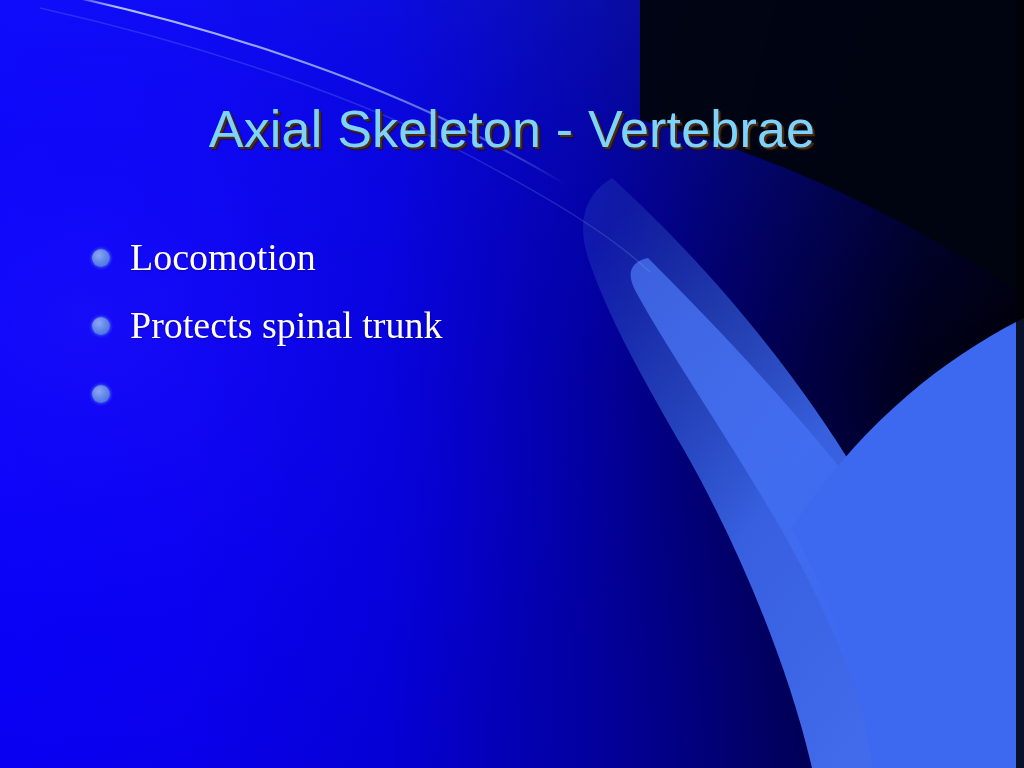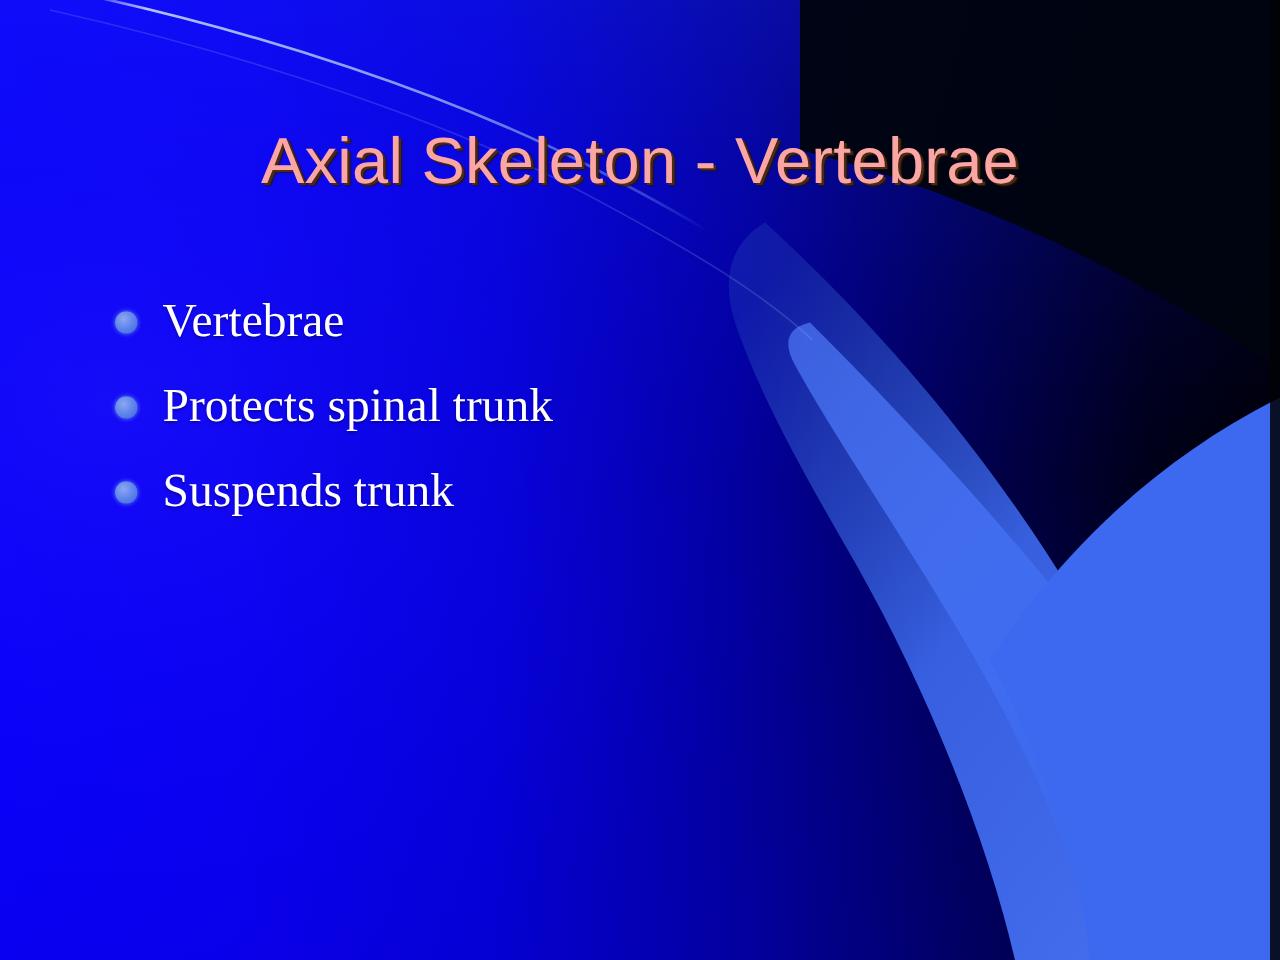--- a/index.html
+++ b/index.html
@@ -40,21 +40,21 @@
   .slide-title {
     position: absolute;
     left: 0;
     top: 102px;
     width: 1024px;
     text-align: center;
     font-family: "Liberation Sans", sans-serif;
     font-size: 52px;
     font-weight: normal;
     letter-spacing: 0.2px;
-    color: #fca5a5;
+    color: #7dd3fc;
     white-space: nowrap;
     text-shadow:
       2px 2px 0 #4a2a10,
       3px 3px 1px rgba(40,18,4,0.75);
     margin: 0;
     line-height: 1.05;
   }
 
   .bullet-list {
     position: absolute;
@@ -195,28 +195,27 @@
   </svg>
 
   <div class="content">
 
     <h1 class="slide-title">Axial Skeleton - Vertebrae</h1>
 
     <ul class="bullet-list">
 
       <li class="bullet-item">
         <span class="bullet-marker"></span>
-        <span>Vertebrae</span>
+        <span>Locomotion</span>
       </li>
 
       <li class="bullet-item">
         <span class="bullet-marker"></span>
         <span>Protects spinal trunk</span>
       </li>
 
       <li class="bullet-item">
         <span class="bullet-marker"></span>
-        <span>Suspends trunk</span>
       </li>
 
     </ul>
   </div>
 </div>
 
 </body></html>

